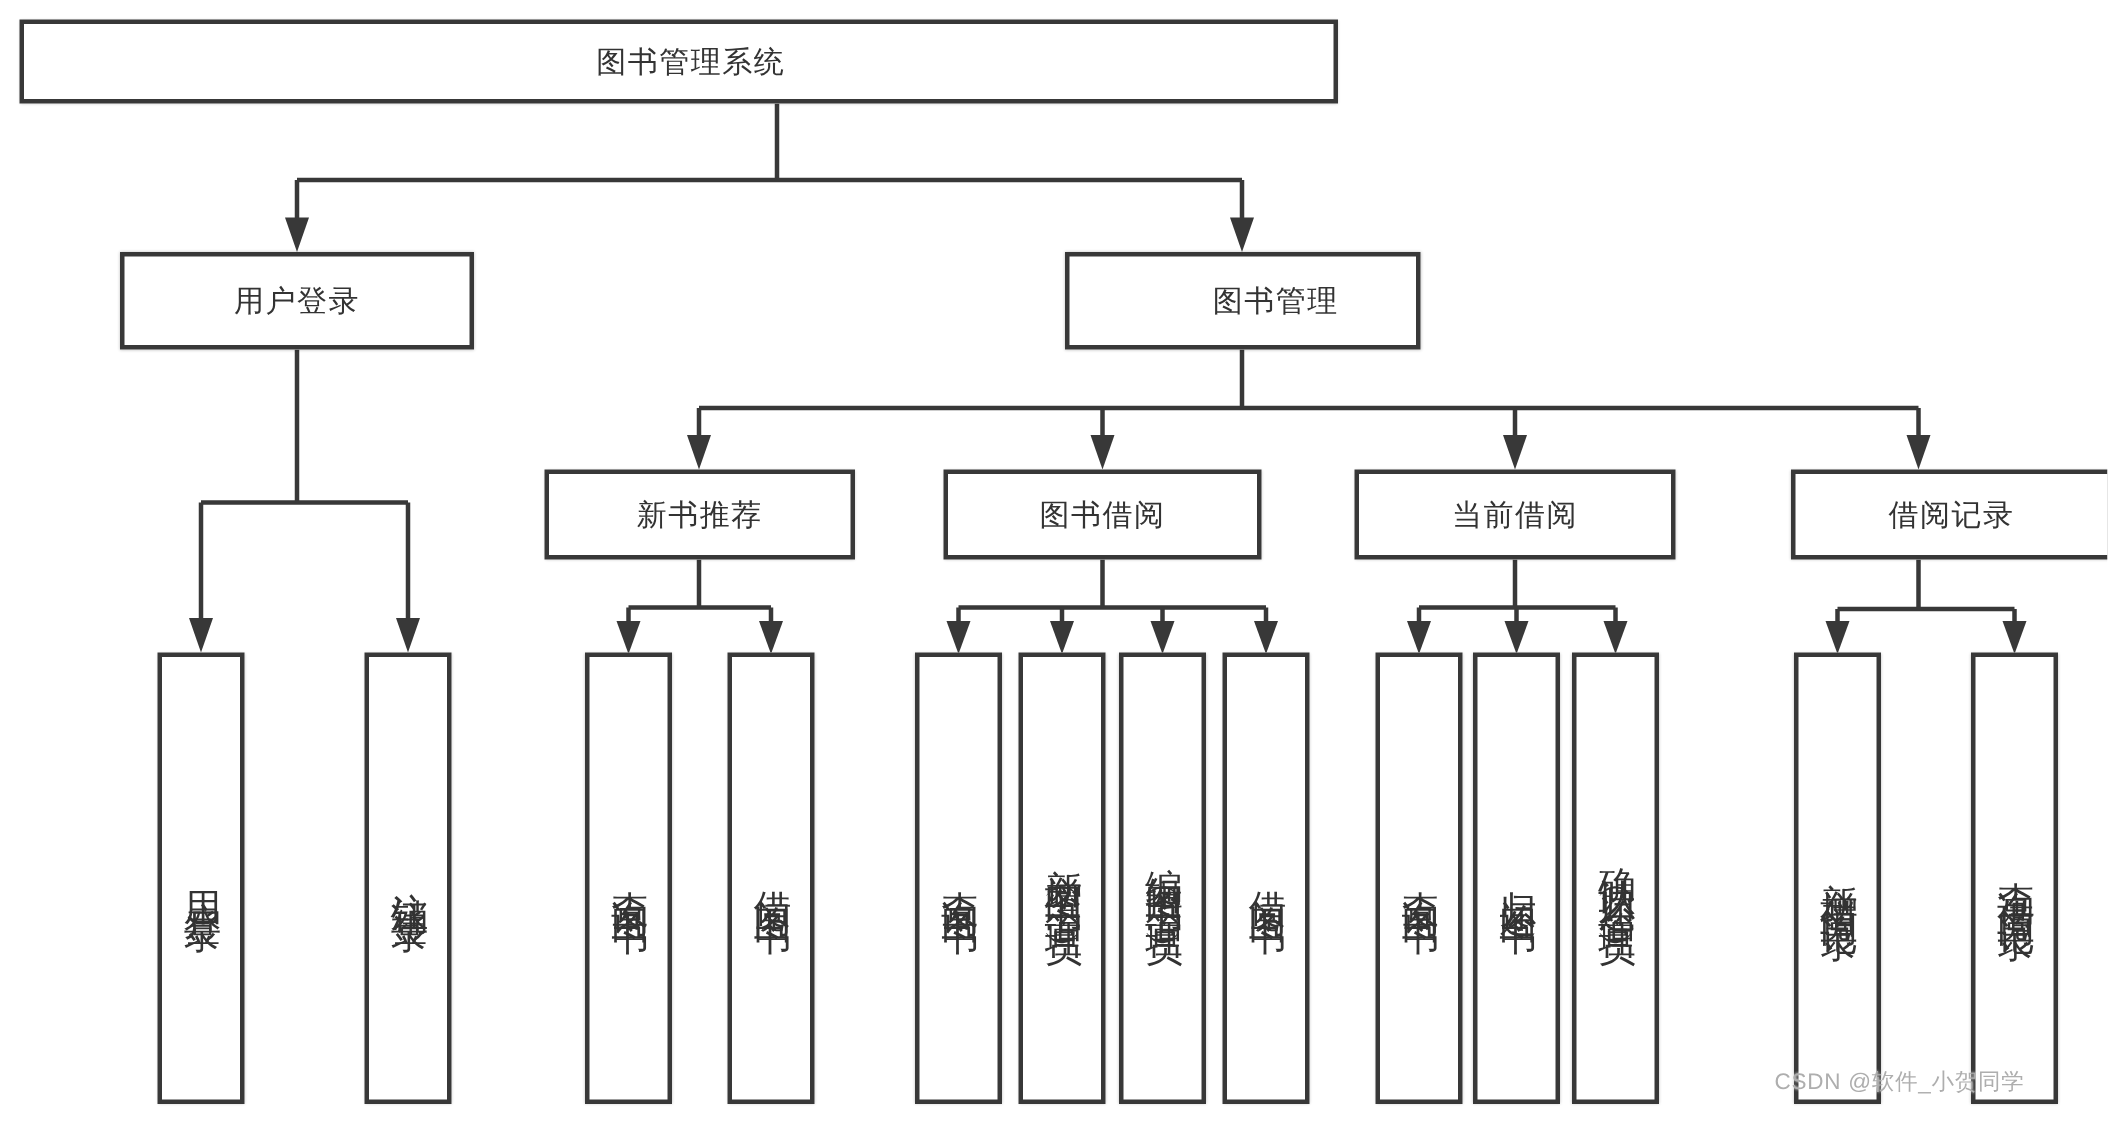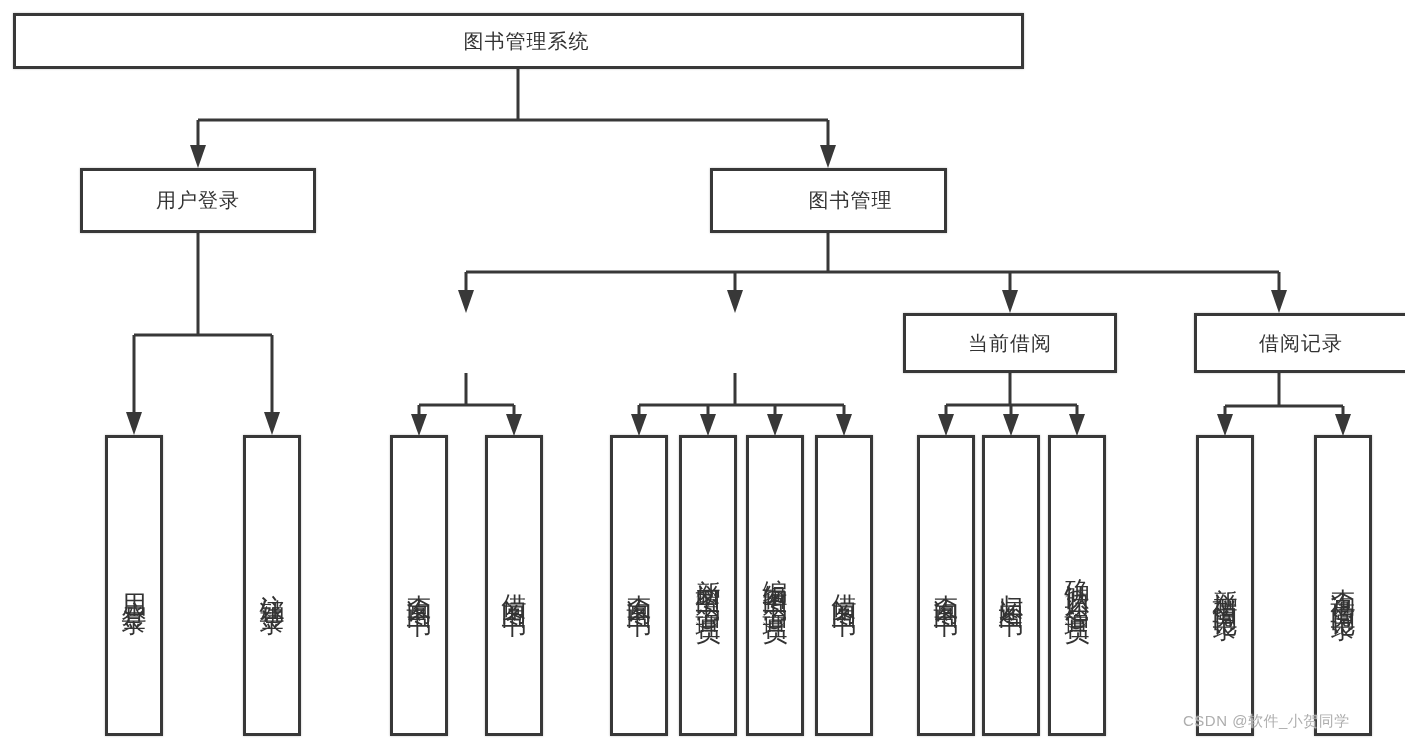--- a/index.html
+++ b/index.html
@@ -42,21 +42,21 @@
   .v-box {
     writing-mode: vertical-rl;
     text-orientation: mixed;
     font-size: 25px;
     letter-spacing: 6px;
     line-height: 1;
     width: 58px;
     height: 301px;
     top: 435px;
   }
-  .root-box   { left: 13px;  top: 13px;  width: 1011px; height: 56px; padding-left: 16px; }
+  .root-box   { left: 13px;  top: 13px;  width: 879px; height: 56px; padding-left: 16px; }
   .lvl2-box   { height: 65px; top: 168px; }
   .lvl3-box   { height: 60px; top: 313px; }
 
   #watermark {
     position: absolute;
     left: 1183px;
     top: 712px;
     z-index: 3;
     font-size: 15px;
     letter-spacing: 0.5px;
@@ -114,20 +114,26 @@
     <span>图书管理系统</span>
   </div>
 
   <div class="box h-box lvl2-box" style="left:80px; width:236px;">
     <span>用户登录</span>
   </div>
   <div class="box h-box lvl2-box" style="left:710px; width:237px;padding-left:44px;">
     <span>图书管理</span>
   </div>
 
+  <div class="box h-box lvl3-box" style="left:363px; width:207px;">
+    <span>新书推荐</span>
+  </div>
+  <div class="box h-box lvl3-box" style="left:629px; width:212px;">
+    <span>图书借阅</span>
+  </div>
   <div class="box h-box lvl3-box" style="left:903px; width:214px;">
     <span>当前借阅</span>
   </div>
   <div class="box h-box lvl3-box" style="left:1172px; width:214px;margin-left:22px;">
     <span>借阅记录</span>
   </div>
 
   <div class="box v-box" style="left:105px;">
     <span>用户登录</span>
   </div>

